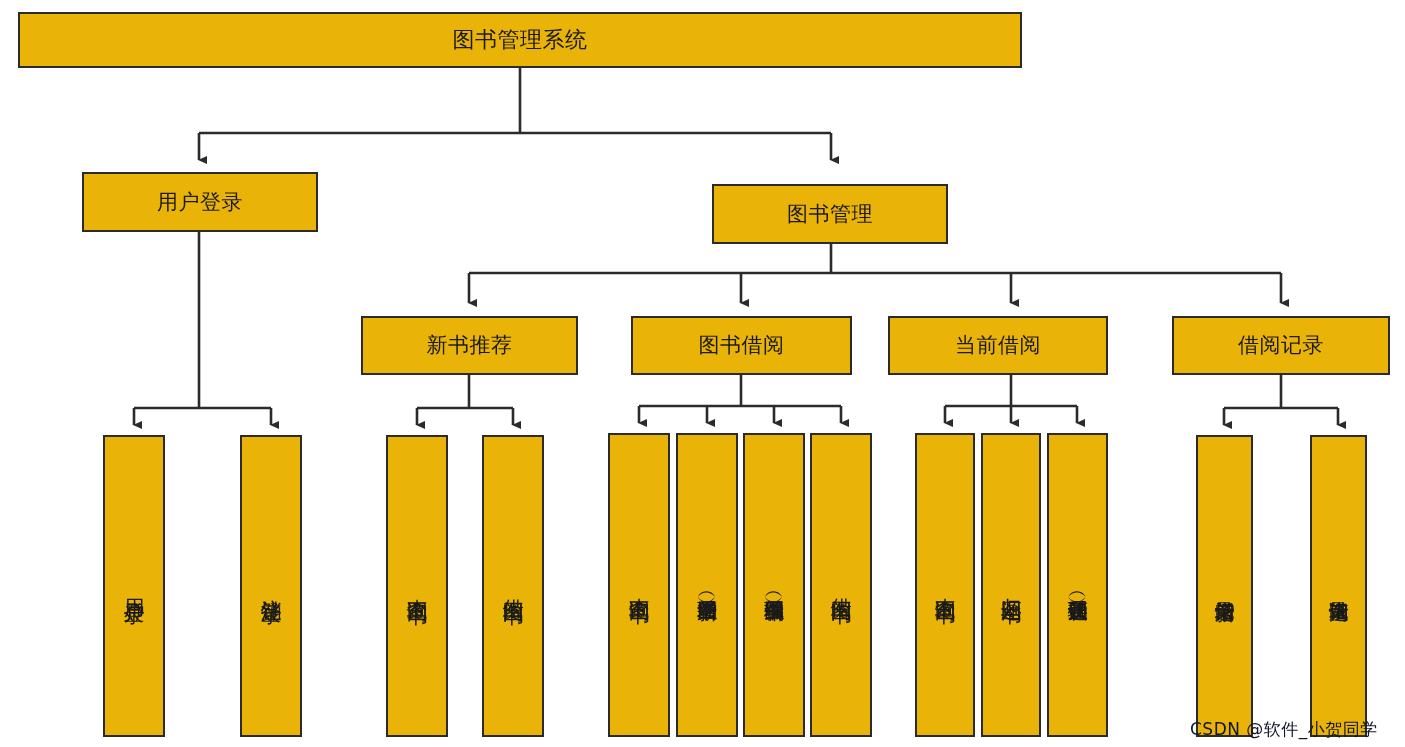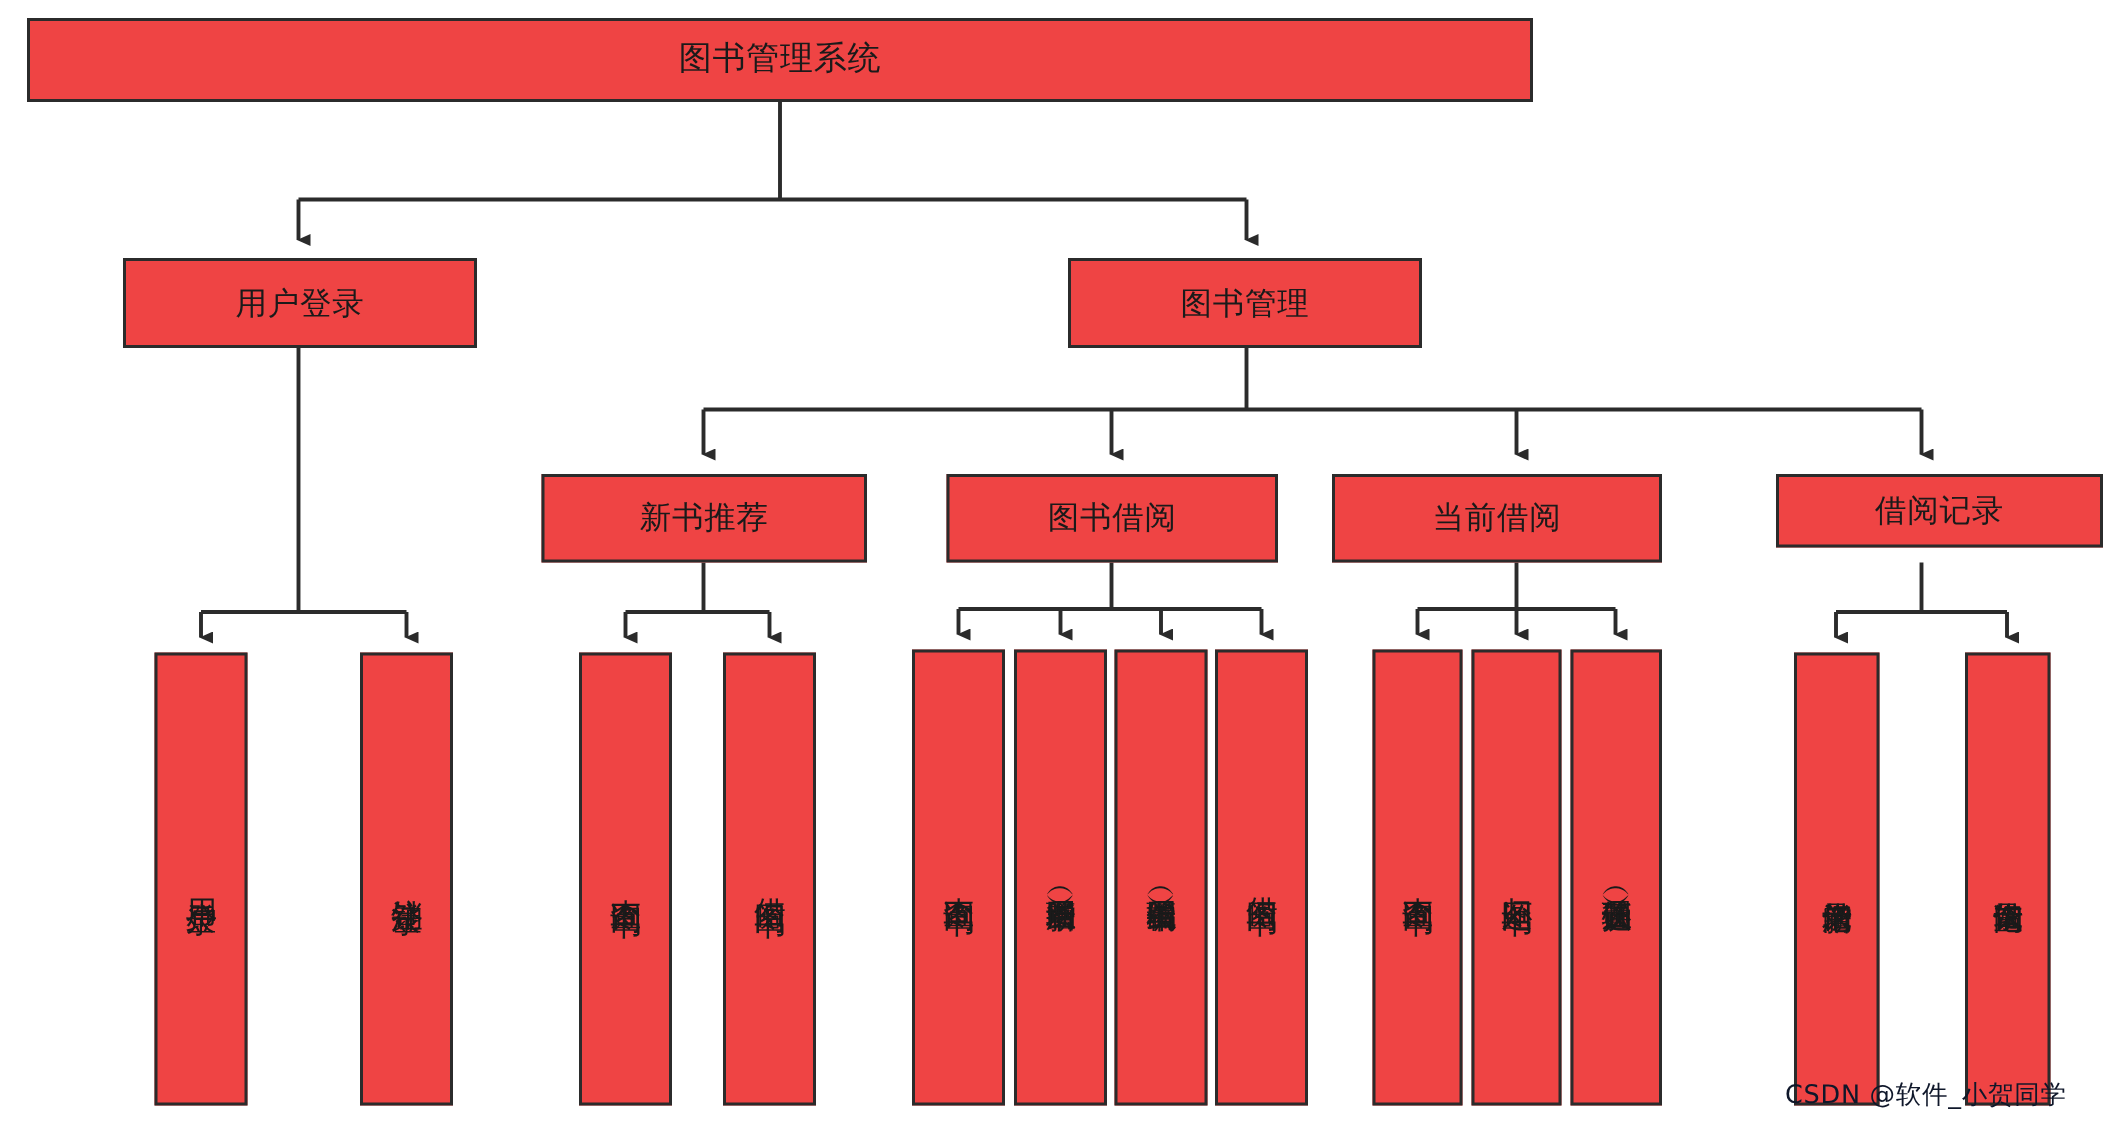--- a/index.html
+++ b/index.html
@@ -23,21 +23,21 @@
     left: 0;
     top: 0;
     width: 1405px;
     height: 747px;
     pointer-events: none;
   }
   .node {
     position: absolute;
     box-sizing: border-box;
     border: 2px solid #2b2b2b;
-    background: #ef4444;
+    background: #eab308;
     display: flex;
     align-items: center;
     justify-content: center;
     color: #1a1a1a;
   }
   .node-label {
     display: block;
     text-align: center;
     line-height: 1.28;
     letter-spacing: 0.5px;
@@ -128,34 +128,34 @@
     </g>
   </svg>
 
   <div class="node root horizontal" style="left:18px; top:12px; width:1004px; height:56px;">
     <span class="node-label">图书管理系统</span>
   </div>
 
   <div class="node horizontal" style="left:82px; top:172px; width:236px; height:60px;">
     <span class="node-label">用户登录</span>
   </div>
-  <div class="node horizontal" style="left:712px; top:172px; width:236px; height:60px;">
+  <div class="node horizontal" style="left:712px; top:184px; width:236px; height:60px;">
     <span class="node-label">图书管理</span>
   </div>
 
   <div class="node horizontal" style="left:631px; top:316px; width:221px; height:59px;">
     <span class="node-label">图书借阅</span>
   </div>
   <div class="node horizontal" style="left:361px; top:316px; width:217px; height:59px;">
     <span class="node-label">新书推荐</span>
   </div>
   <div class="node horizontal" style="left:888px; top:316px; width:220px; height:59px;">
     <span class="node-label">当前借阅</span>
   </div>
-  <div class="node horizontal" style="left:1172px; top:316px; width:218px; height:49px;margin-left:12px;">
+  <div class="node horizontal" style="left:1172px; top:316px; width:218px; height:59px;">
     <span class="node-label">借阅记录</span>
   </div>
 
   <div class="node vertical" style="left:103px; top:435px; width:62px; height:302px;">
     <span class="node-label">用户登录</span>
   </div>
   <div class="node vertical" style="left:240px; top:435px; width:62px; height:302px;">
     <span class="node-label">注销登录</span>
   </div>
 

